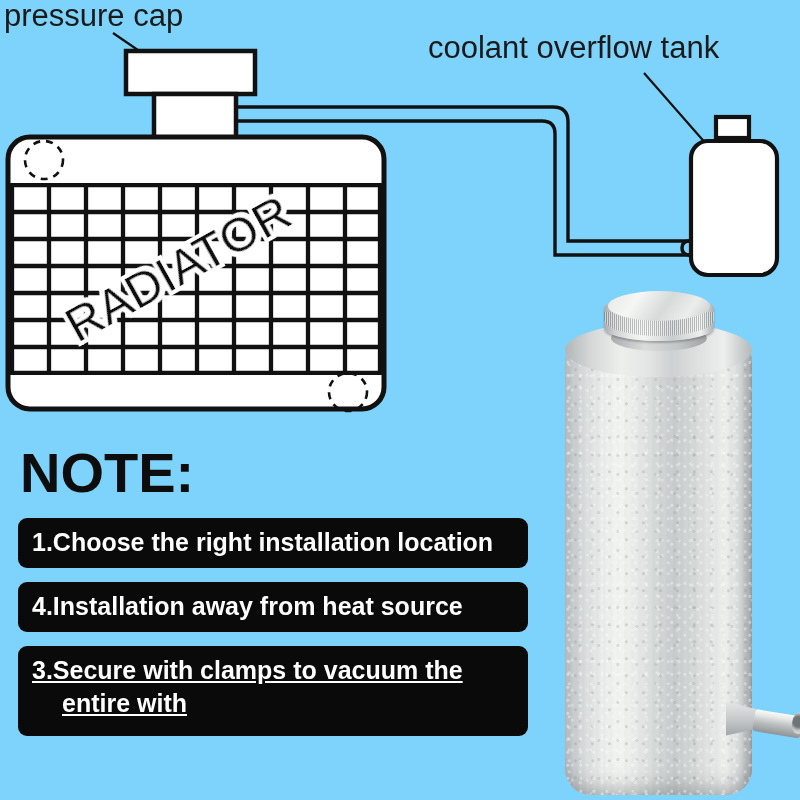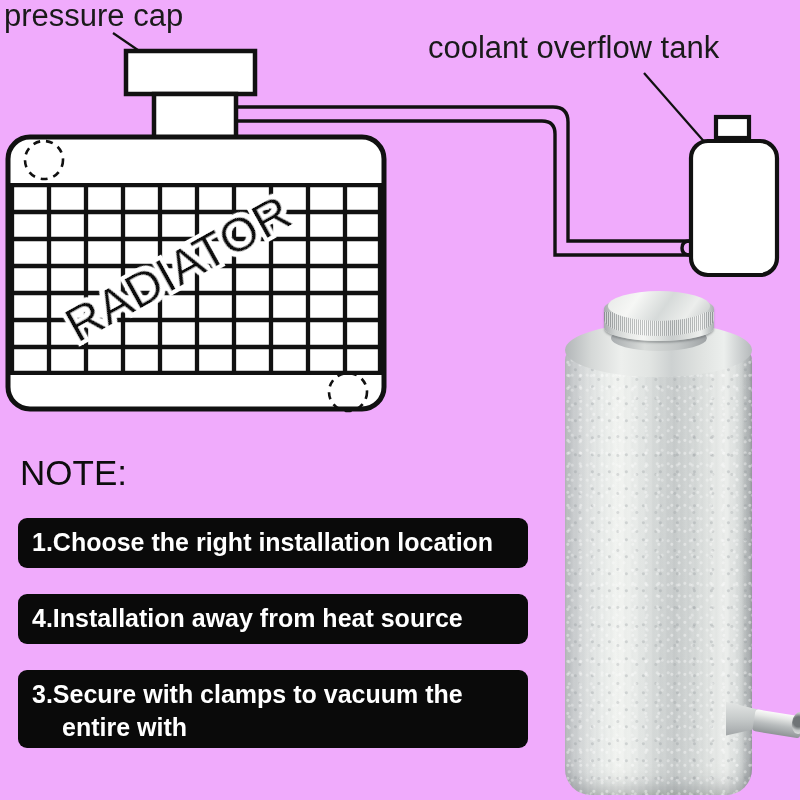--- a/index.html
+++ b/index.html
@@ -8,21 +8,21 @@
     padding: 0;
     background: #ffffff;
   }
   body {
     font-family: "Liberation Sans", sans-serif;
   }
   #page {
     position: relative;
     width: 800px;
     height: 800px;
-    background: #f0abfc;
+    background: #7dd3fc;
     overflow: hidden;
   }
 
   
   .diagram-label {
     position: absolute;
     font-family: "Liberation Sans", sans-serif;
     font-weight: 400;
     color: #1a1a1a;
     white-space: nowrap;
@@ -50,41 +50,42 @@
 
   
   #note-section {
     position: absolute;
     left: 18px;
     top: 450px;
     width: 510px;
   }
   #note-heading {
     font-family: "Liberation Sans", sans-serif;
-    font-weight: normal;
-    font-size: 35px;
+    font-weight: bold;
+    font-size: 56px;
     line-height: 46px;
     color: #0d0d0d;
     letter-spacing: 0px;
     margin: 0 0 22px 2px;
   }
   .note-item {
     background: #0a0a0a;
     color: #ffffff;
     border-radius: 9px;
     font-family: "Liberation Sans", sans-serif;
     font-weight: bold;
     font-size: 25px;
     line-height: 33px;
     padding: 8px 14px 9px 14px;
-    margin-bottom: 26px;
+    margin-bottom: 14px;
     box-sizing: border-box;
   }
   .note-item.two-line {
-    padding-bottom: 4px;
+    padding-bottom: 16px;
+    text-decoration: underline;
   }
   .note-item .cont {
     display: block;
     padding-left: 30px;
   }
 
   
   #photo-tank {
     position: absolute;
     left: 540px;

